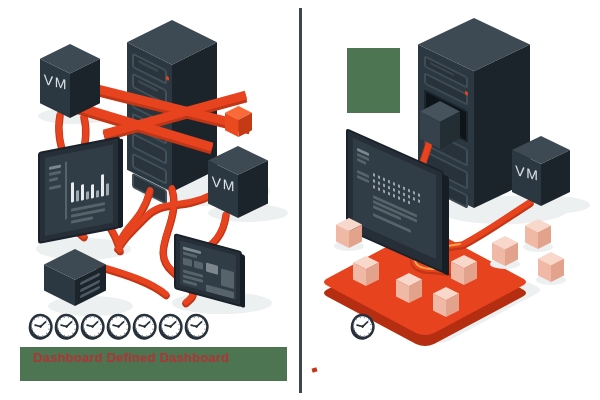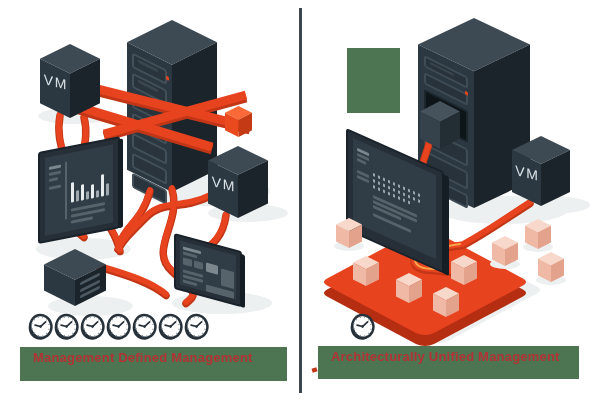--- a/index.html
+++ b/index.html
@@ -402,21 +402,21 @@
             <g stroke="var(--clock_rim,#27313a)" stroke-width="1.8" stroke-linecap="round">
               <line x1="13" y1="14" x2="7.9" y2="11.2"></line>
               <line x1="13" y1="14" x2="19.3" y2="10.6"></line>
             </g>
             <circle cx="13" cy="14" r="1.3" fill="var(--clock_rim,#27313a)"></circle>
           </g>
         </svg>
       </div>
 
     <div class="banner z3" style="left:20px;top:347px;width:267px">
-      <span class="caption">Management Defined Management</span>
+      <span class="caption">Dashboard Defined Dashboard</span>
     </div>
   </section>
 
   <section class="abs" style="left:300px;top:0;width:300px;height:400px">
 
     <div class="greensq z1" style="left:47px;top:48px;width:53px;height:65px"></div>
 
     <div class="cube r14 ink z1" style="left:118px;top:18px;width:112px;height:190px">
       <div class="f t"></div>
       <div class="f l"></div>
@@ -549,18 +549,15 @@
             </g>
             <g stroke="var(--clock_rim,#27313a)" stroke-width="1.8" stroke-linecap="round">
               <line x1="13" y1="14" x2="7.9" y2="11.2"></line>
               <line x1="13" y1="14" x2="19.3" y2="10.6"></line>
             </g>
             <circle cx="13" cy="14" r="1.3" fill="var(--clock_rim,#27313a)"></circle>
           </g>
         </svg>
       </div>
 
-    <div class="banner z3" style="left:18px;top:346px;width:261px;height:33px">
-      <span class="caption">Architecturally Unified Management</span>
-    </div>
     <div class="tinymark z3" style="left:12px;top:368px"></div>
   </section>
 </div>
 
 </body></html>

